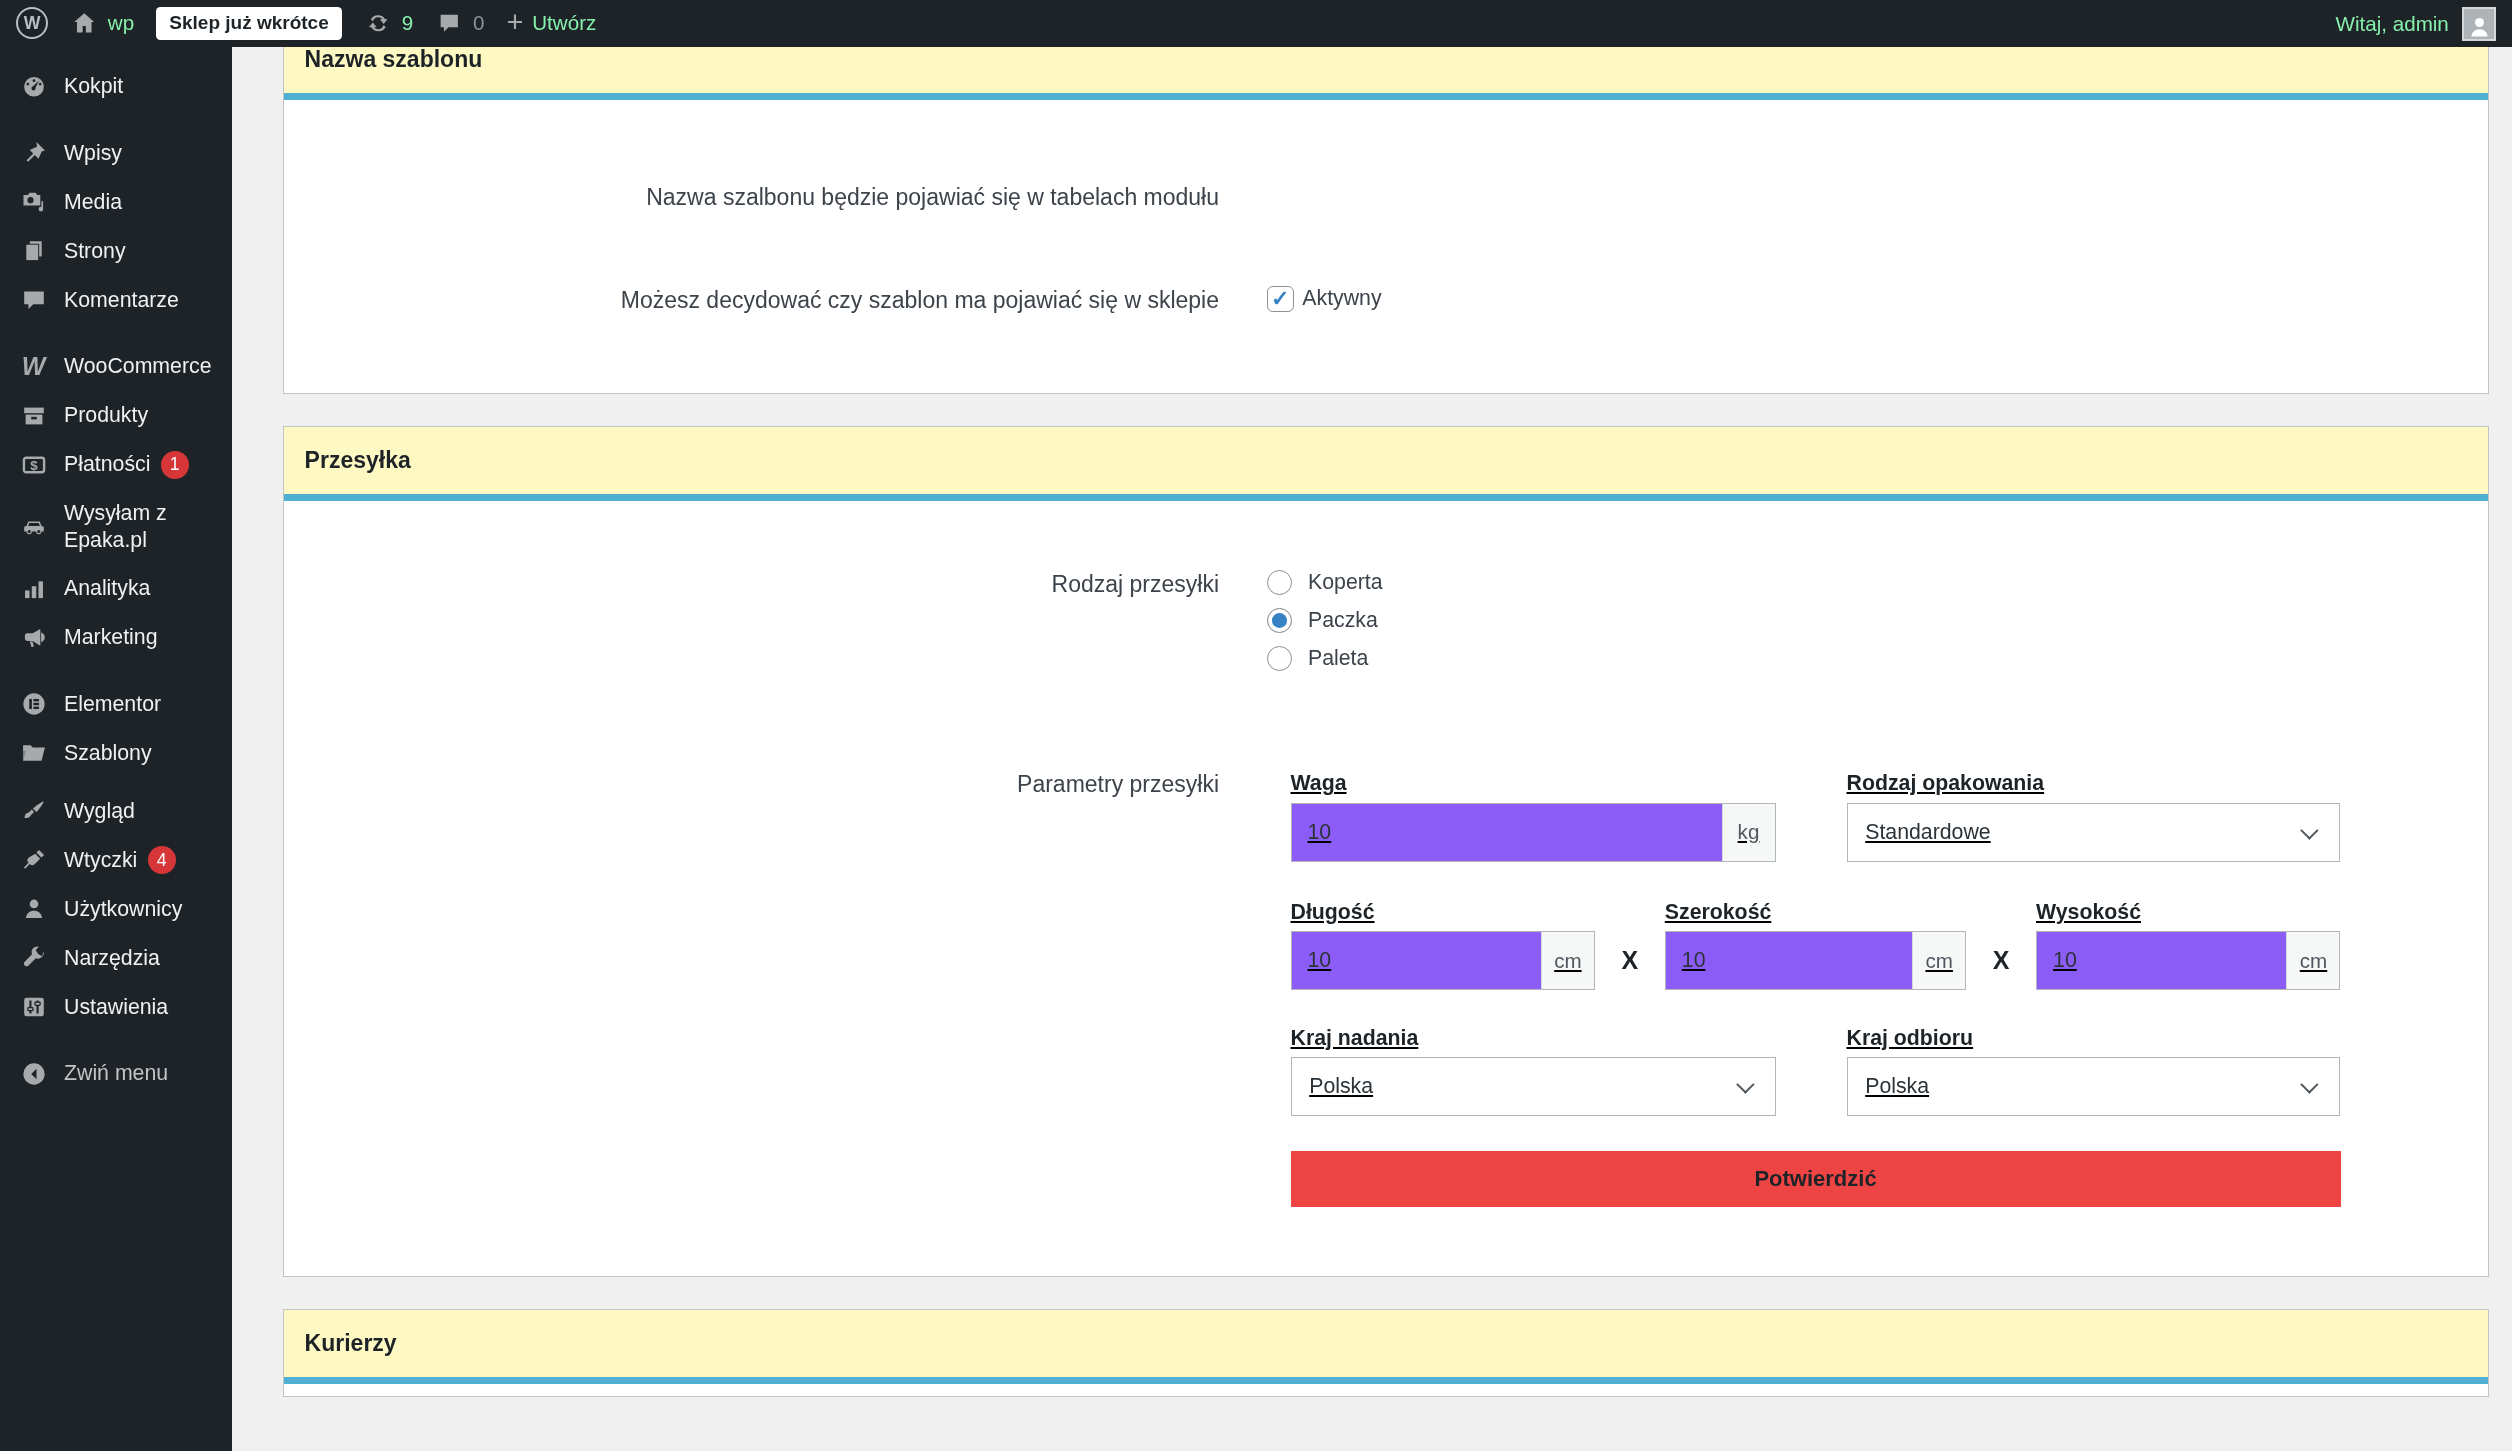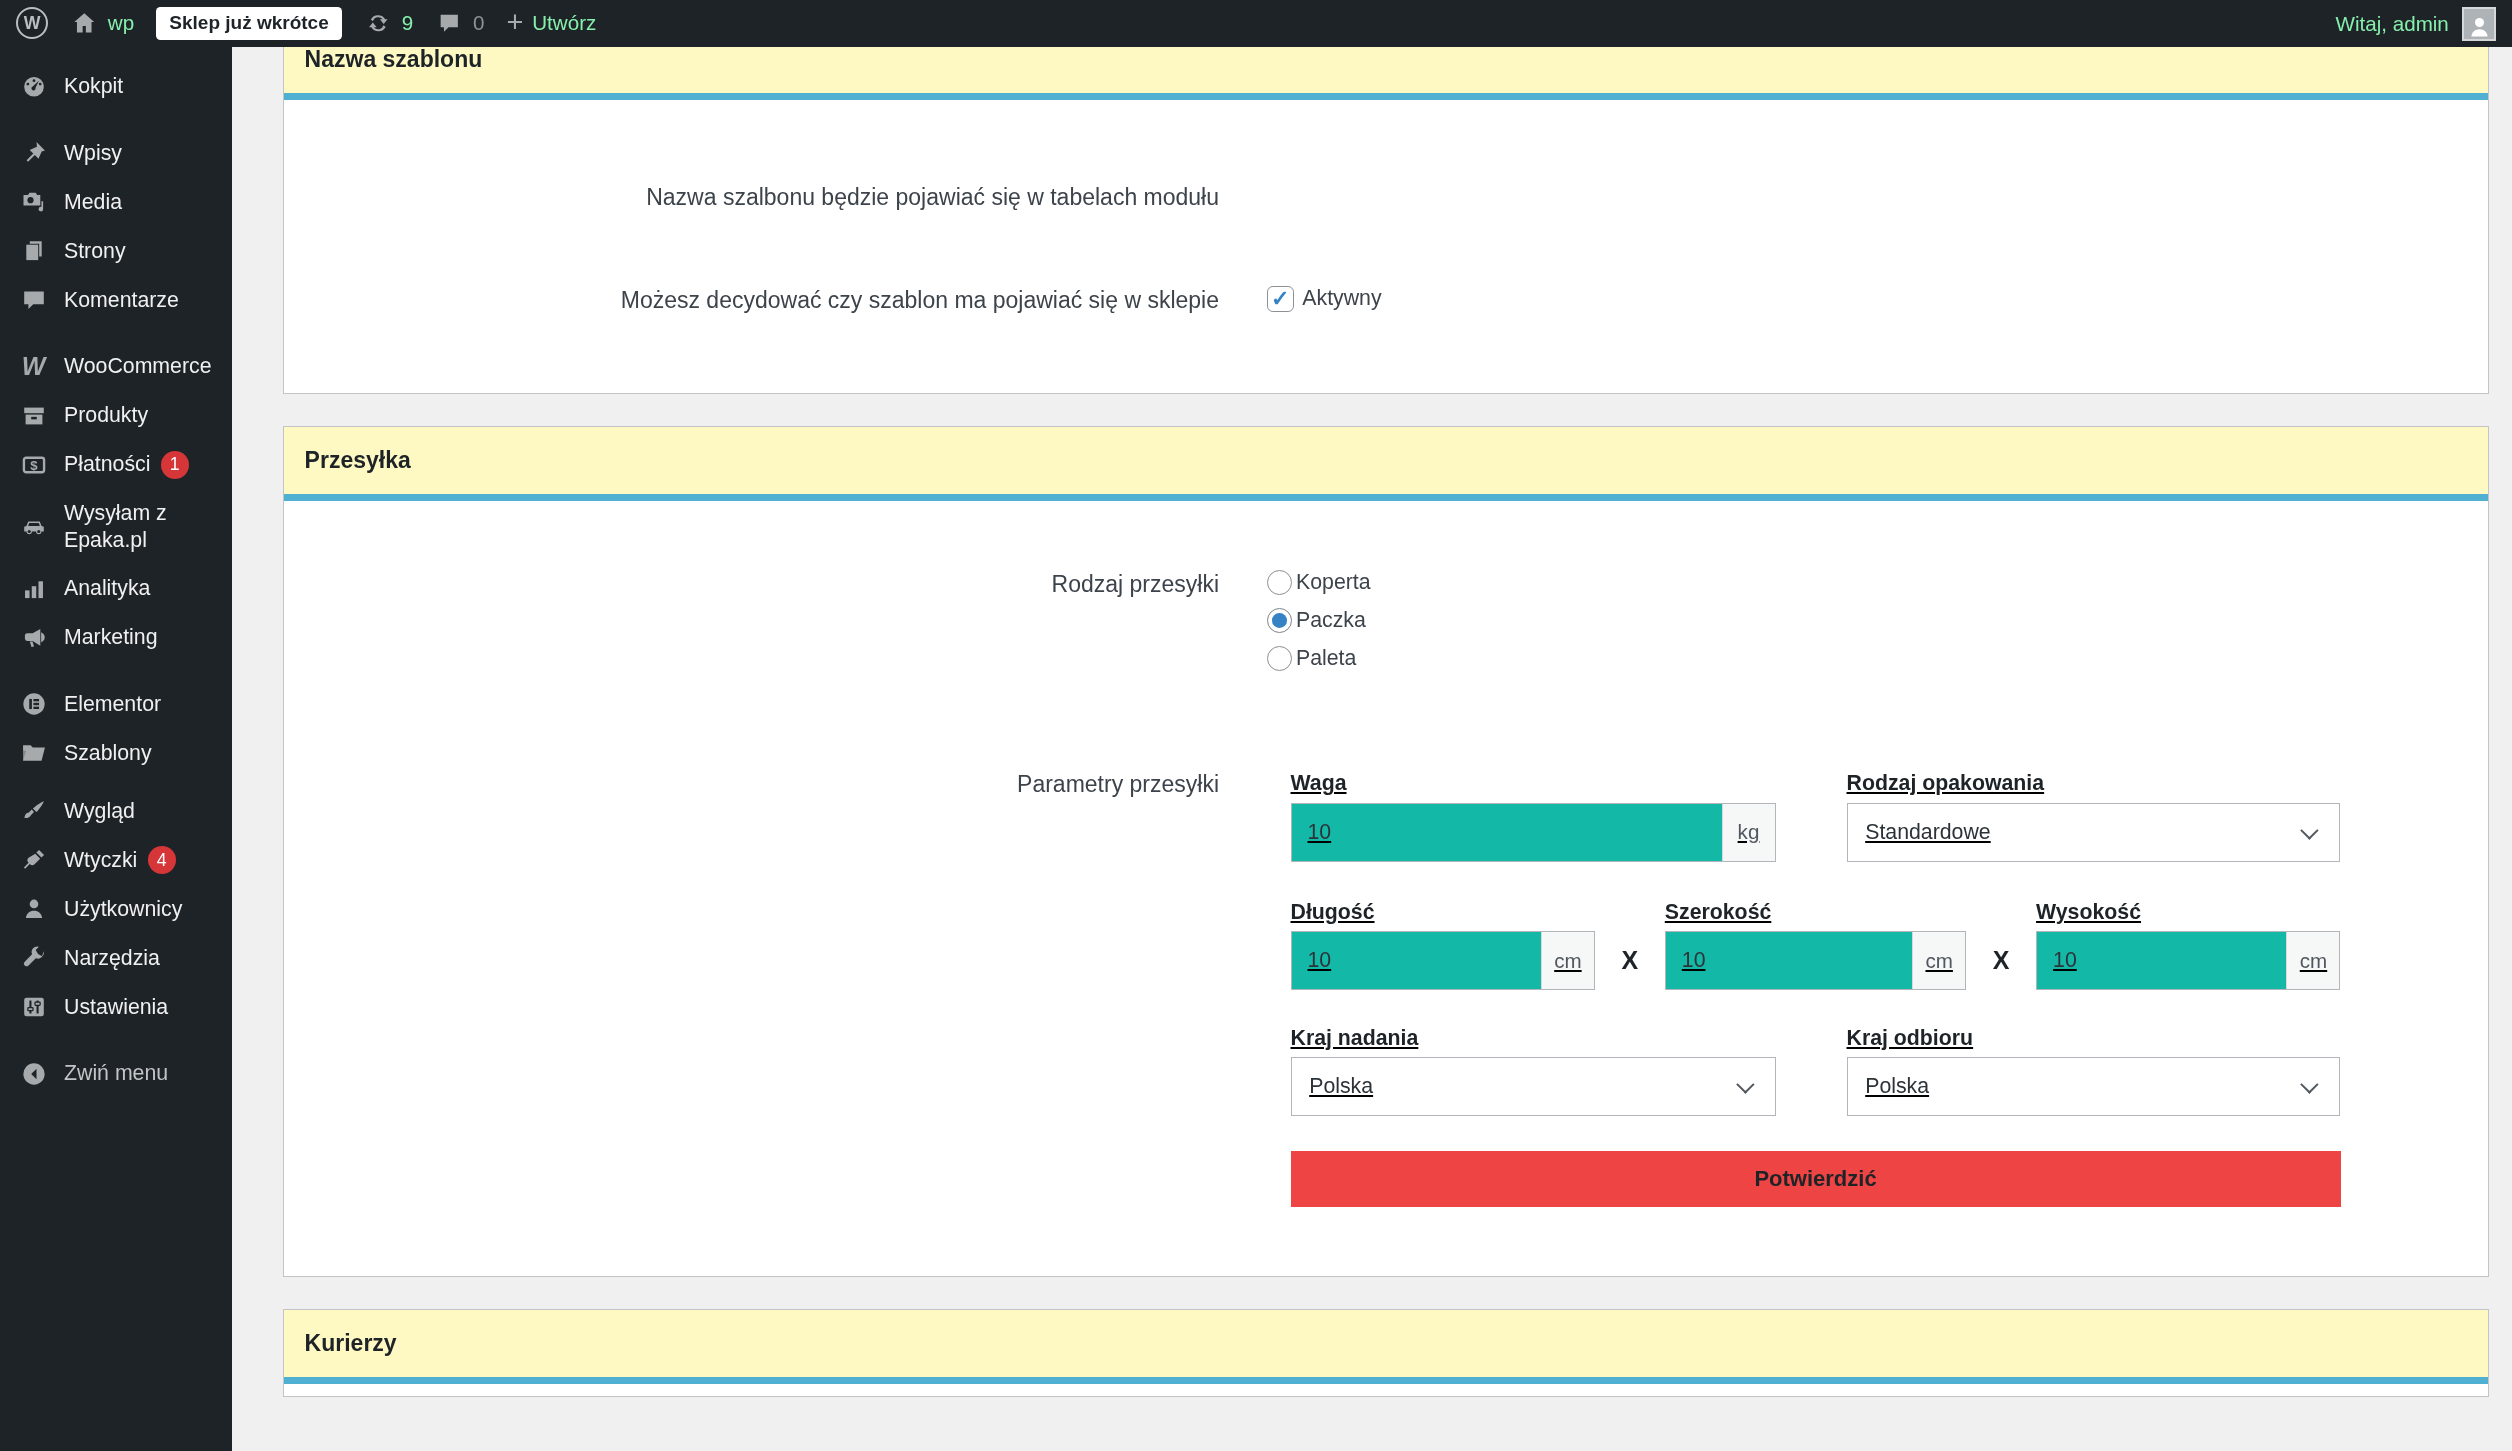--- a/index.html
+++ b/index.html
@@ -65,34 +65,34 @@
                 font-size:21.3px; color:#2c3338; }
   .p1-row2 { margin-top:74px; padding-bottom:78px; }
   .checkline { display:flex; align-items:center; gap:8.8px; }
   .checkbox { width:26.5px; height:26.5px; border:1.5px solid #8c8f94; border-radius:5.9px; background:#fff;
               display:flex; align-items:center; justify-content:center;
               color:#3582c4; font-size:22px; font-weight:700; line-height:1; }
   .check-label { font-size:21.3px; color:#3c434a; }
 
   
   .p2-radios { margin-top:69px; }
-  .radio-line { display:flex; align-items:center; gap:4px; margin-bottom:13.2px; height:25px; }
+  .radio-line { display:flex; align-items:center; gap:16px; margin-bottom:13.2px; height:25px; }
   .radio { width:25px; height:25px; border:1.5px solid #8c8f94; border-radius:50%; background:#fff; flex:none;
            display:flex; align-items:center; justify-content:center; }
   .radio.selected { border-color:#7e8488; }
   .radio.selected::after { content:""; width:14.7px; height:14.7px; border-radius:50%; background:#3582c4; }
   .radio-label { font-size:21.3px; color:#3c434a; }
 
   .p2-params { margin-top:86px; padding-bottom:69px; }
   .params-area { margin-left:23.5px; width:1050px; }
   .field-label { font-size:21.3px; font-weight:700; color:#1d2327; height:26.5px; line-height:26.5px; }
   .fgroup { display:flex; flex-direction:column;text-decoration:underline; }
   .fgroup .ctrl { margin-top:5.9px; }
 
-  .unit-input { display:flex; height:59px; border:1.5px solid #b2b6ba; background:#14b8a6; }
+  .unit-input { display:flex; height:59px; border:1.5px solid #b2b6ba; background:#8b5cf6; }
   .unit-input .val { flex:1; display:flex; align-items:center; padding-left:16px;
                      font-size:21.3px; color:#2c3338; }
   .unit-input .unit { width:53px; flex:none; background:#f6f7f7; border-left:1.5px solid #d7d9db;
                       display:flex; align-items:center; justify-content:center;
                       font-size:20.6px; color:#50575e; }
 
   .select { height:59px; border:1.5px solid #b2b6ba; background:#fff; display:flex;
             align-items:center; justify-content:space-between; padding:0 20.6px 0 17.7px;
             font-size:21.3px; color:#2c3338; cursor:pointer; }
   .chev { width:13.2px; height:13.2px; border-left:2.2px solid #50575e; border-bottom:2.2px solid #50575e;

